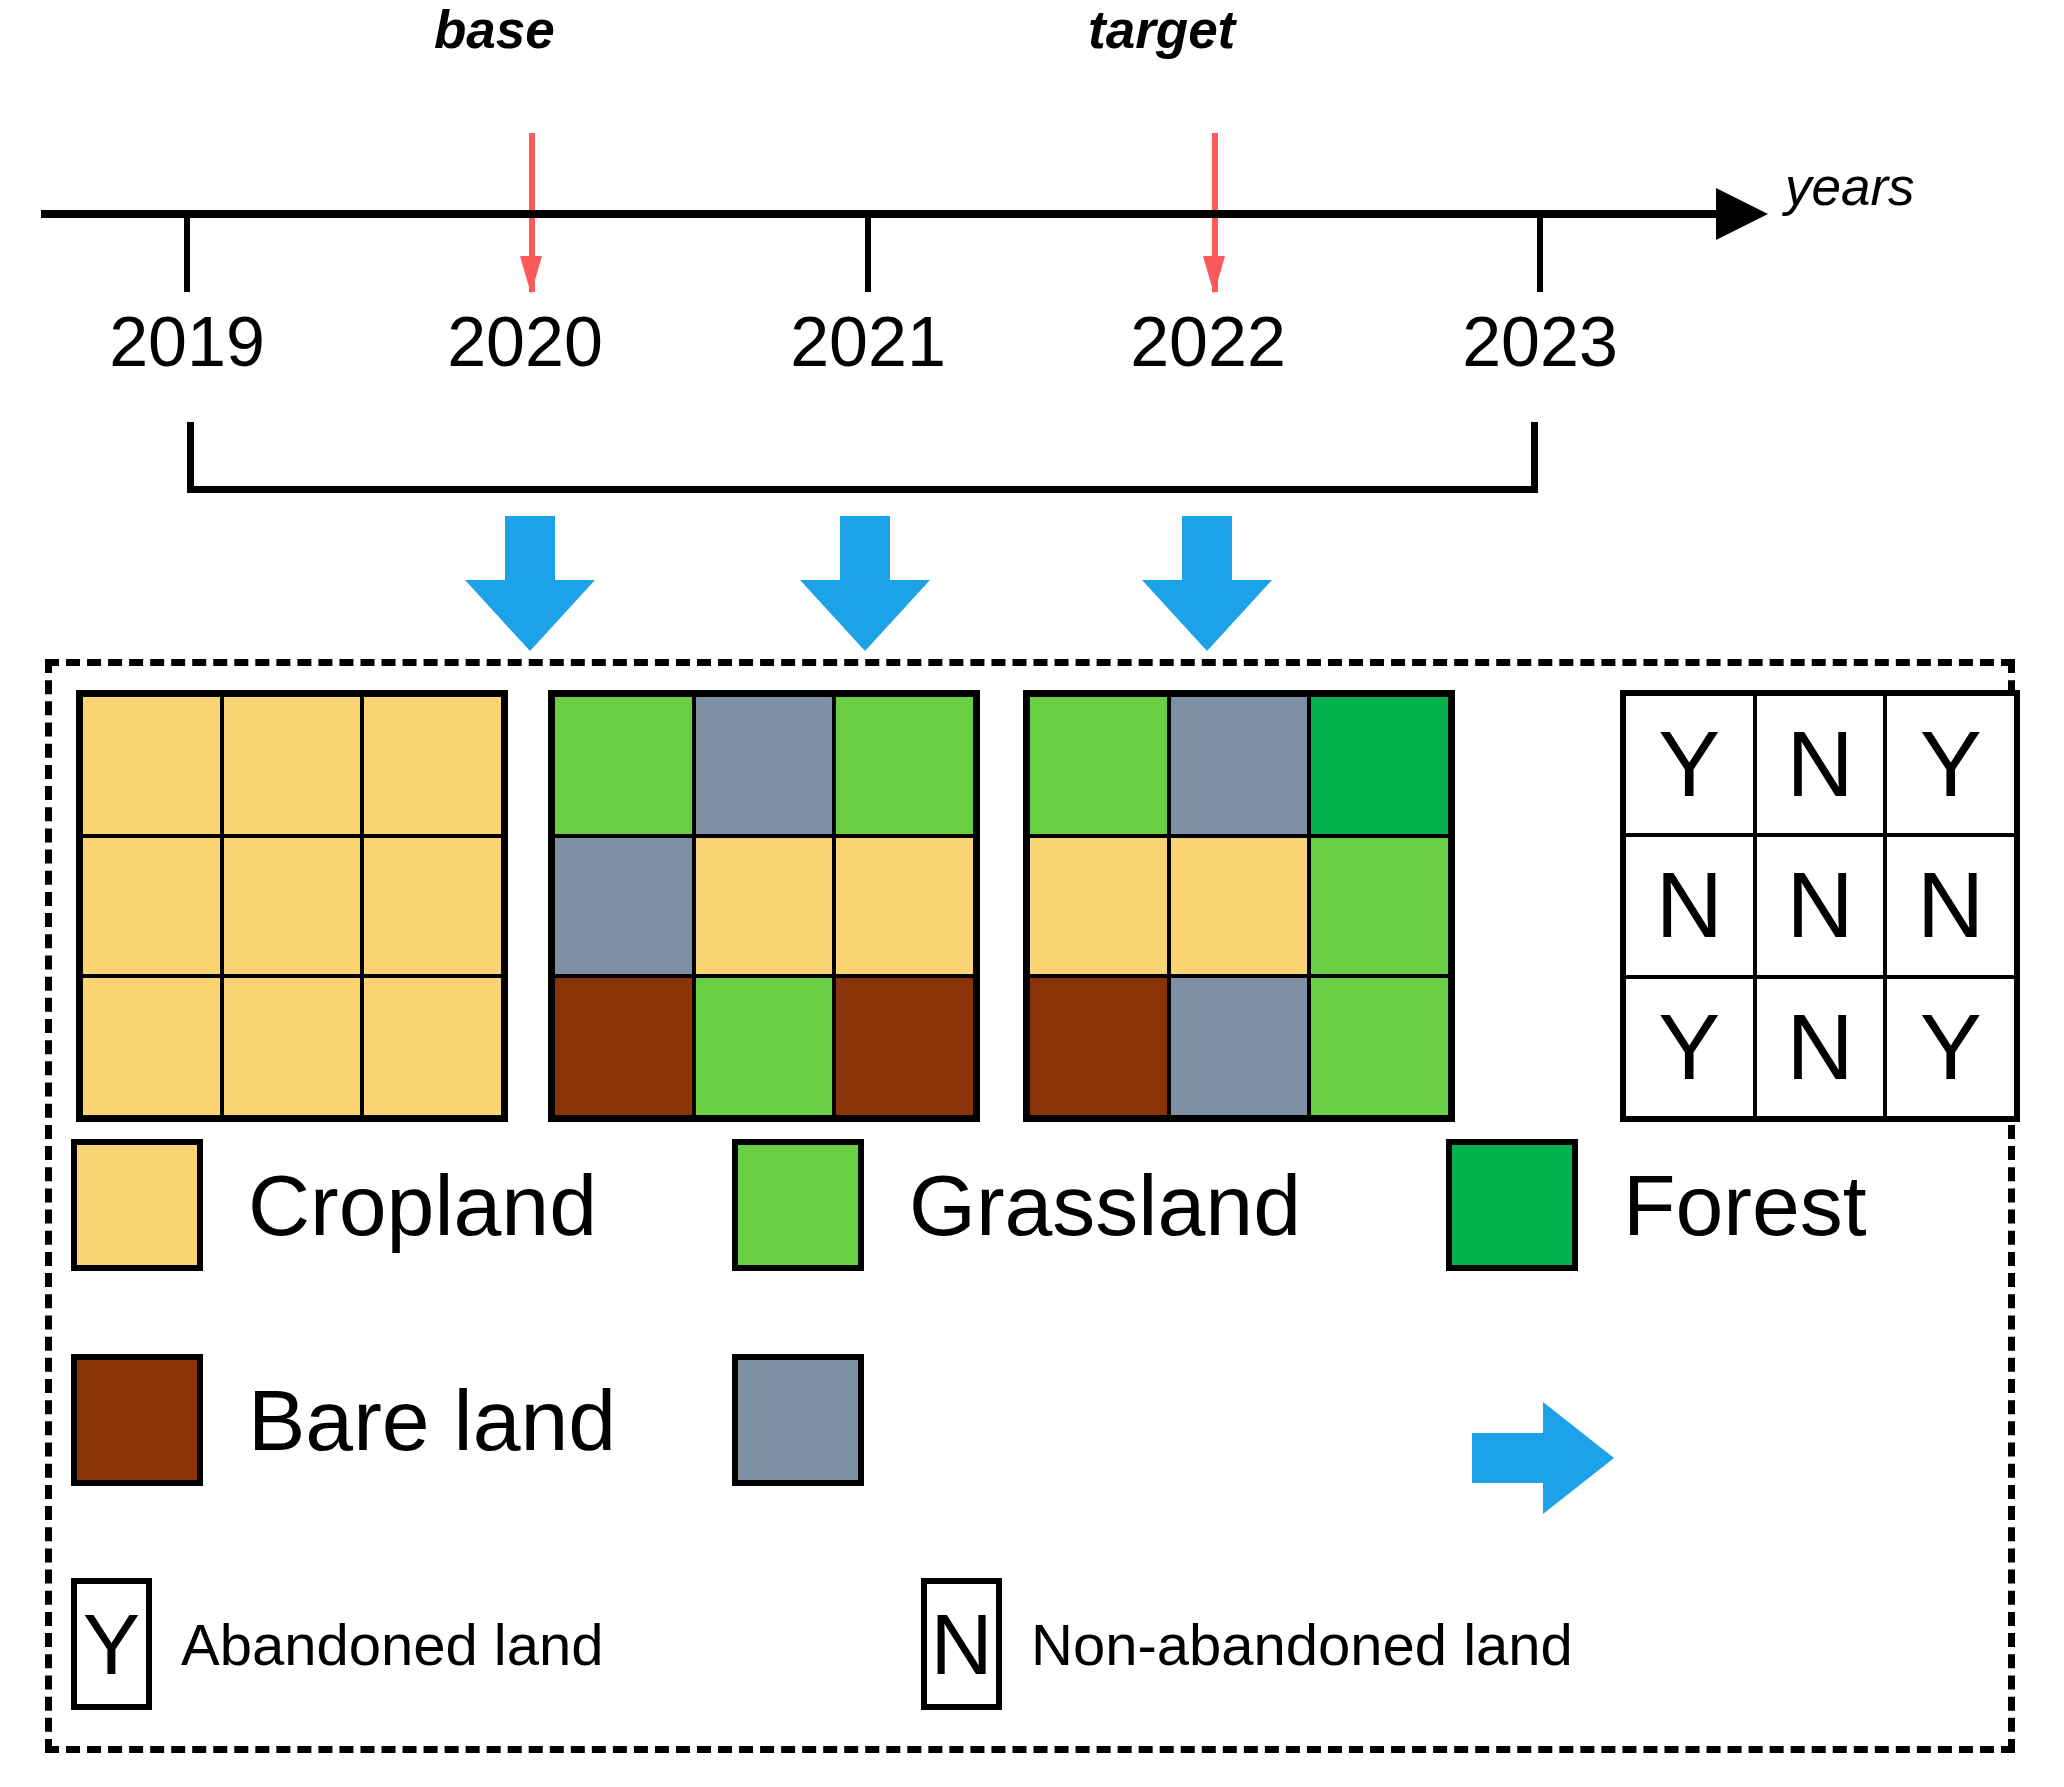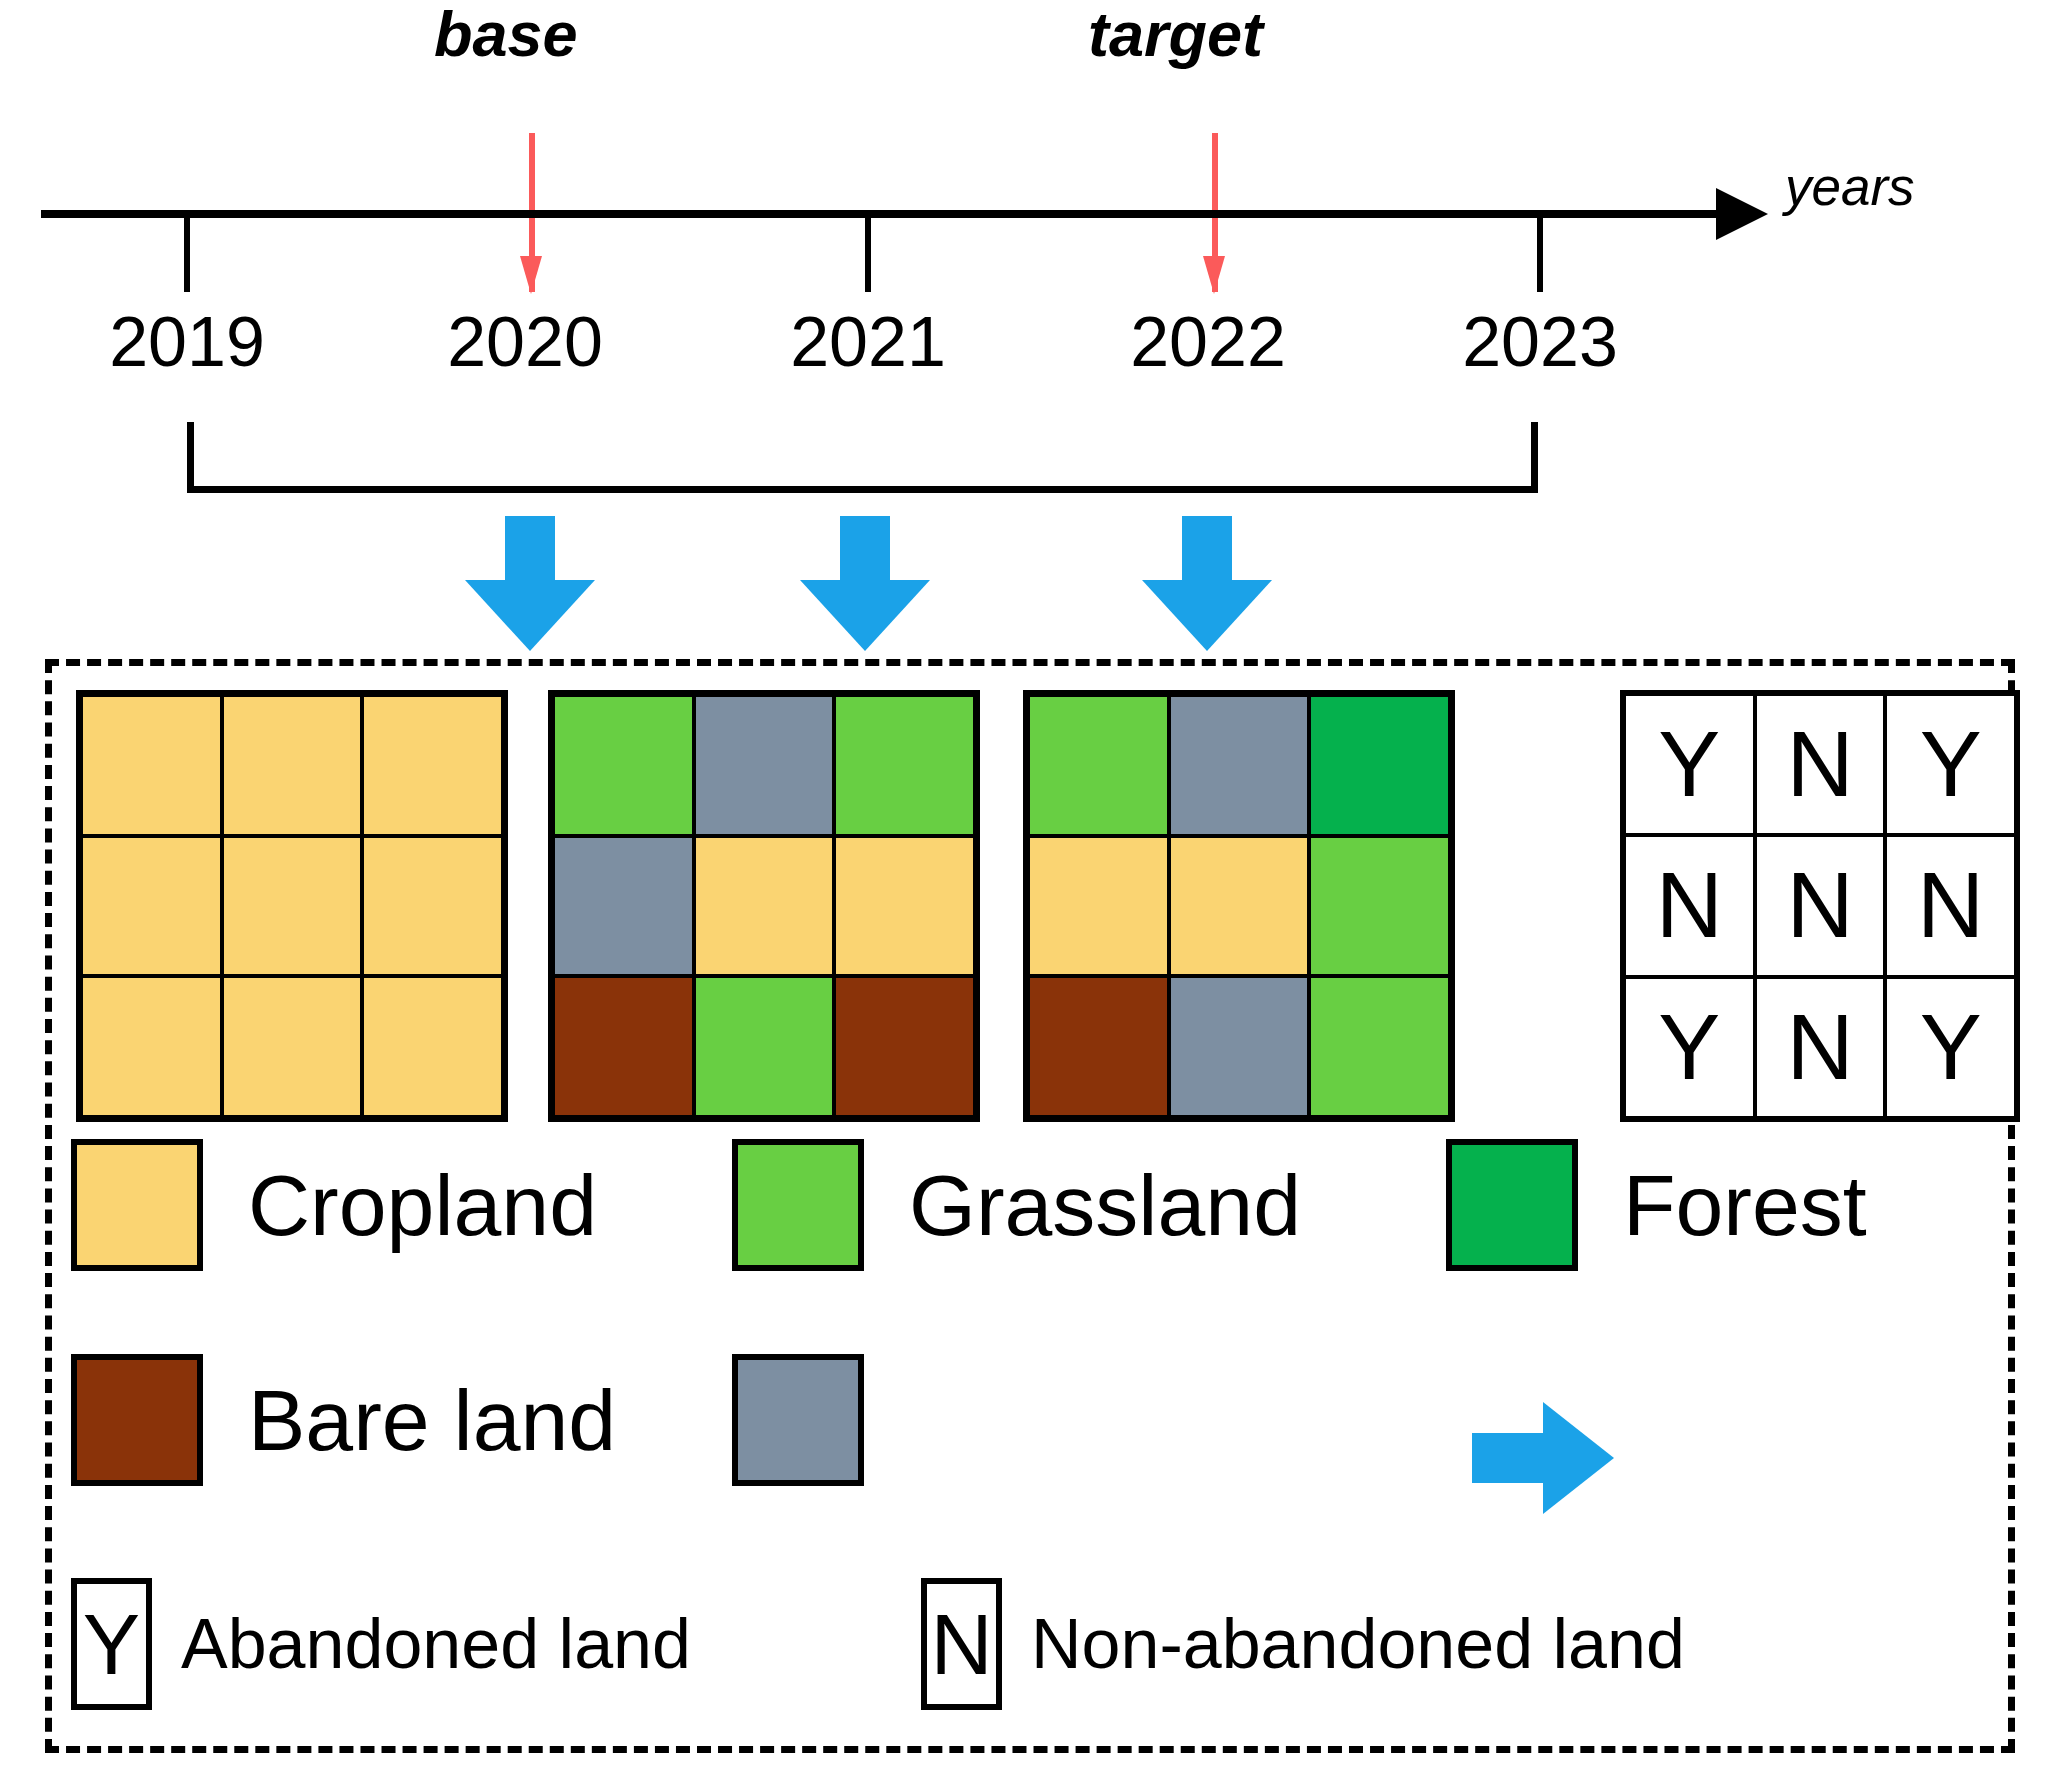--- a/index.html
+++ b/index.html
@@ -12,21 +12,21 @@
     overflow: hidden;
   }
 
   
   #timeline-section { position:absolute; left:0; top:0; width:2064px; height:533px; }
 
   .tl-annot {
     position:absolute;
     font-style: italic;
     font-weight: 700;
-    font-size: 63px;
+    font-size: 53px;
     line-height: 1;
     color:#000;
     white-space: nowrap;
   }
 
   .tl-redarrow { position:absolute; width:22.4px; }
   .tl-redarrow .shaft {
     position:absolute; left:8.6px; top:0; width:6px; height:100%;
     background:#FB5A5A;
   }
@@ -133,21 +133,21 @@
     width:132px; height:132px; border:6px solid #000; flex:0 0 auto;
   }
   .legend-text {
     margin-left:45px; font-size:86px; color:#000; white-space:nowrap;
   }
   .yn-swatch {
     width:81px; height:132px; border:6px solid #000; background:#fff;
     display:flex; align-items:center; justify-content:center;
     font-size:86px; color:#000; flex:0 0 auto;
   }
-  .yn-text { margin-left:29px; font-size:70px; color:#000; white-space:nowrap; }
+  .yn-text { margin-left:29px; font-size:58px; color:#000; white-space:nowrap; }
 </style>
 </head>
 <body>
 
 <div id="timeline-section">
 
   <div class="tl-annot" id="annot-base" style="left:434px; top:3.4px;">base</div>
   <div class="tl-annot" id="annot-target" style="left:1088px; top:3.4px;">target</div>
 
   <div class="tl-redarrow" style="left:520px; top:133px; height:159px;">

